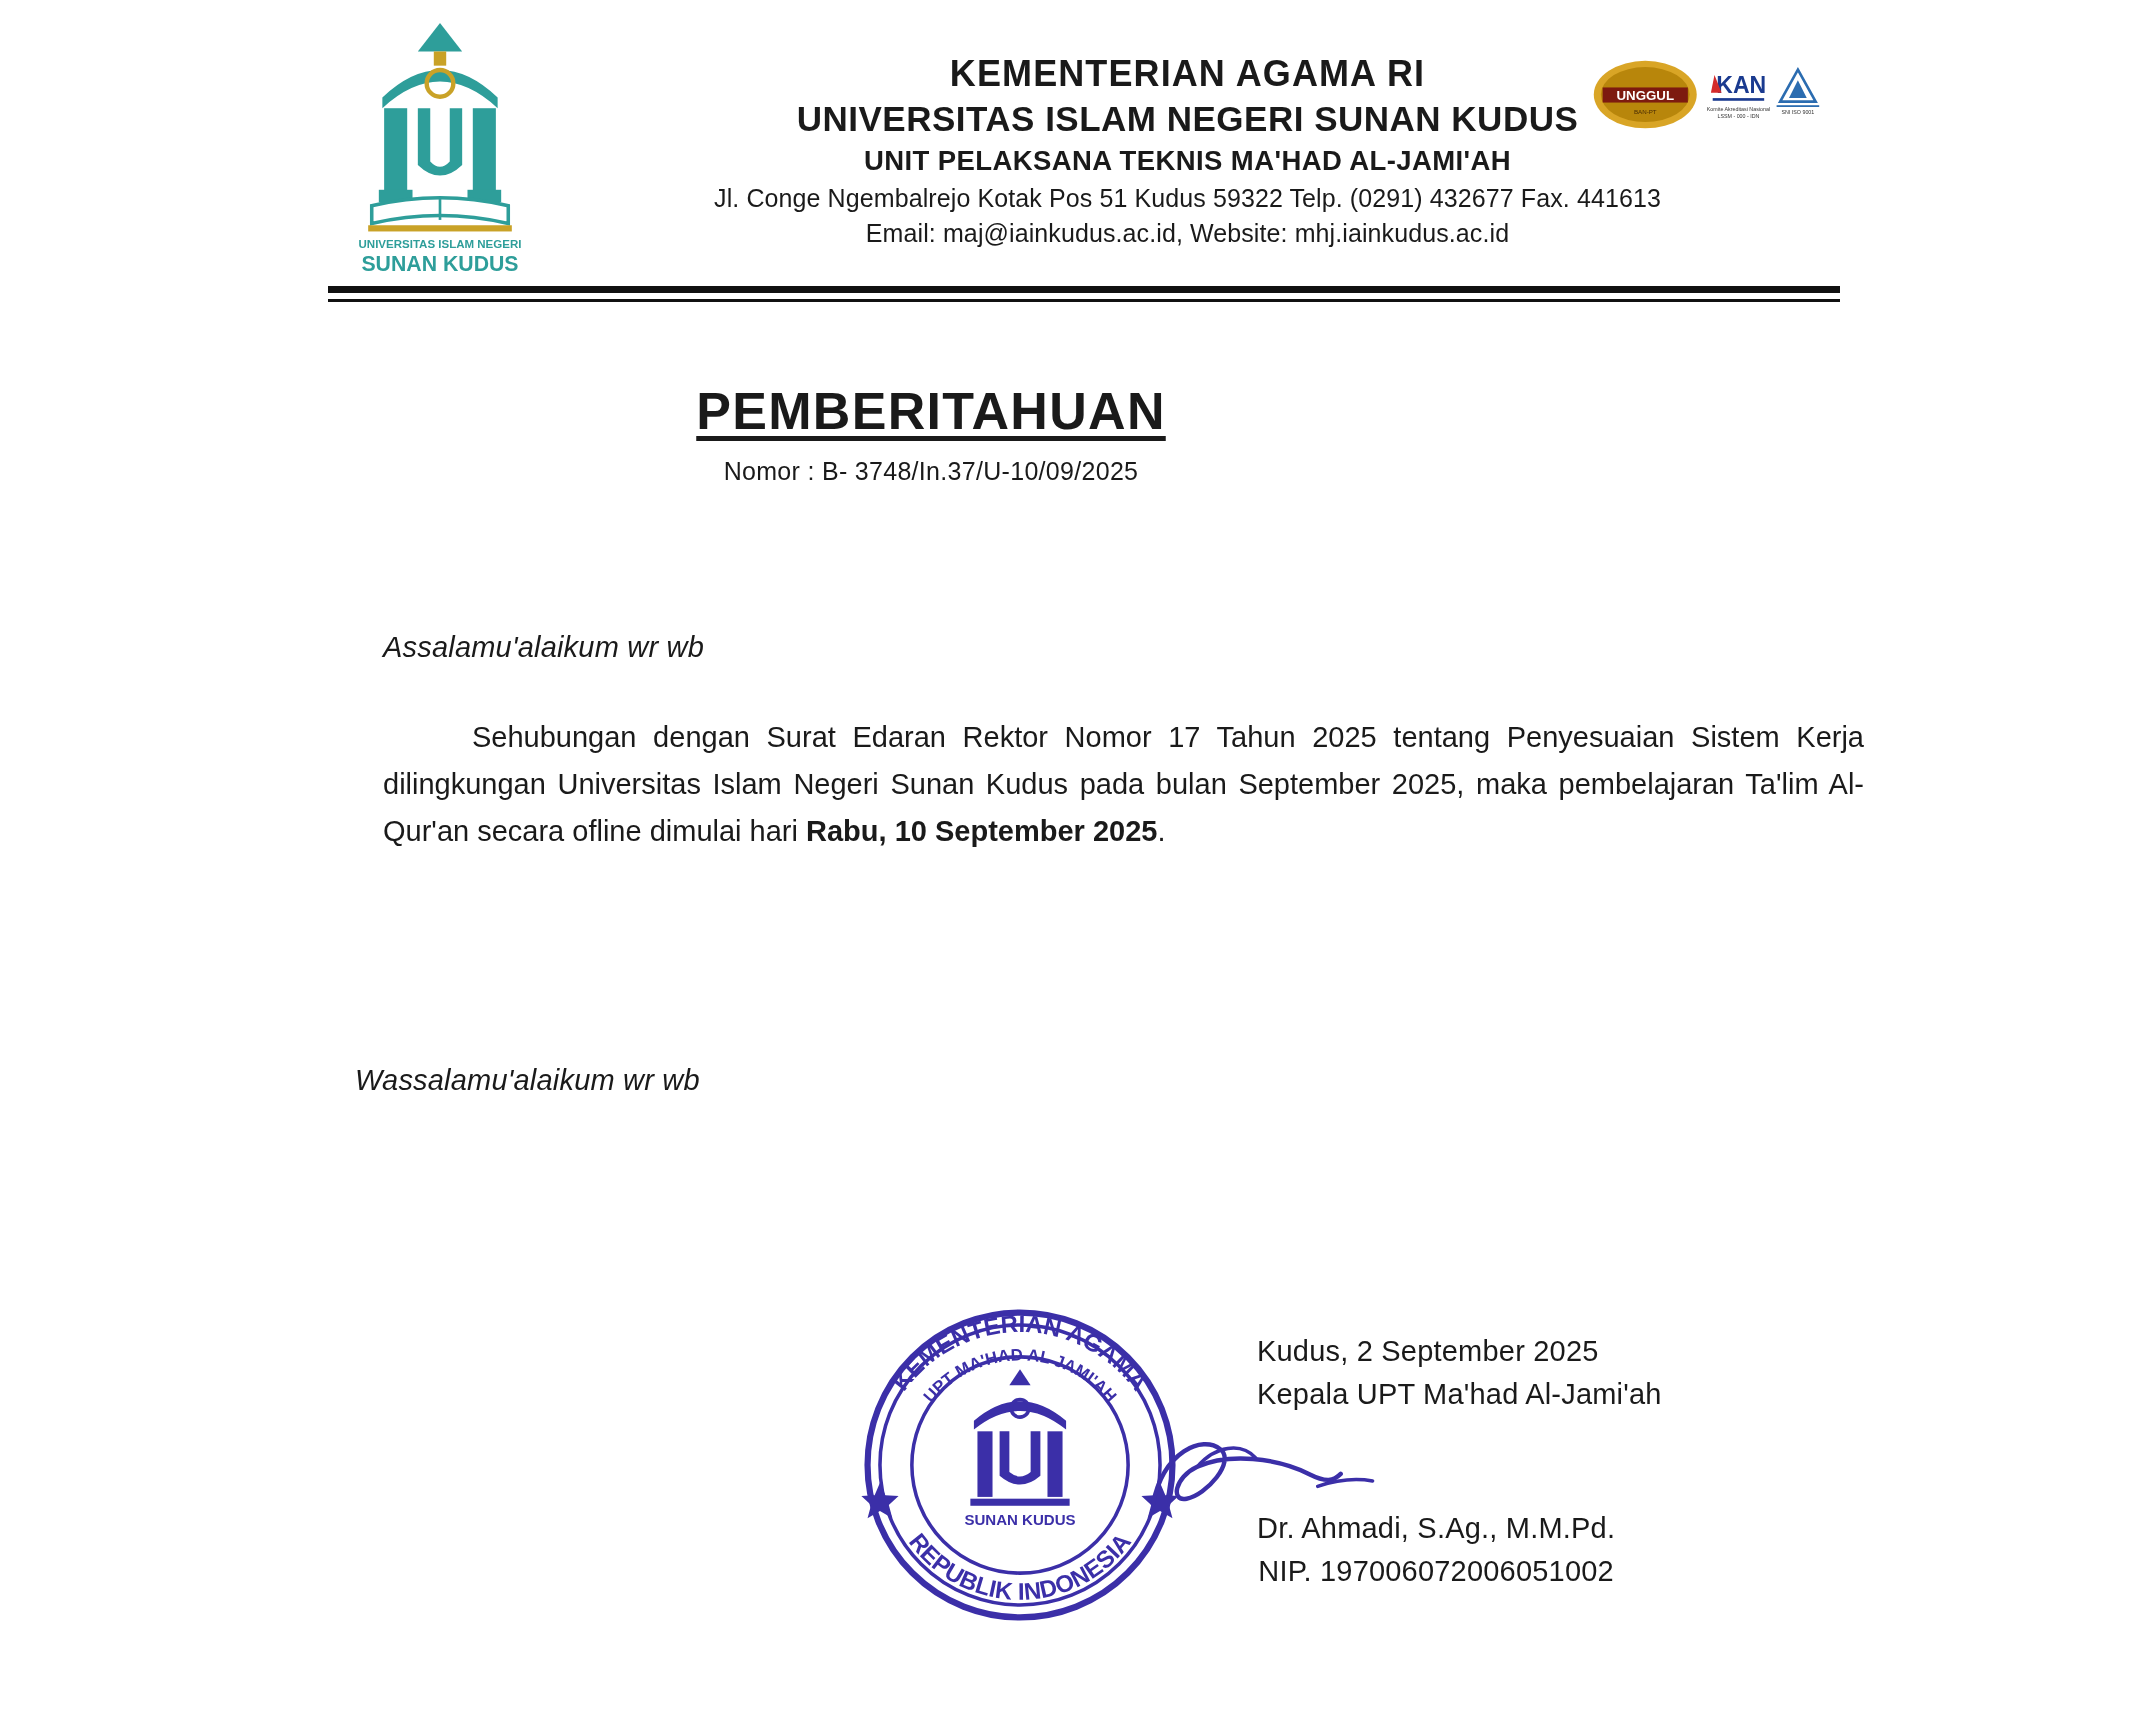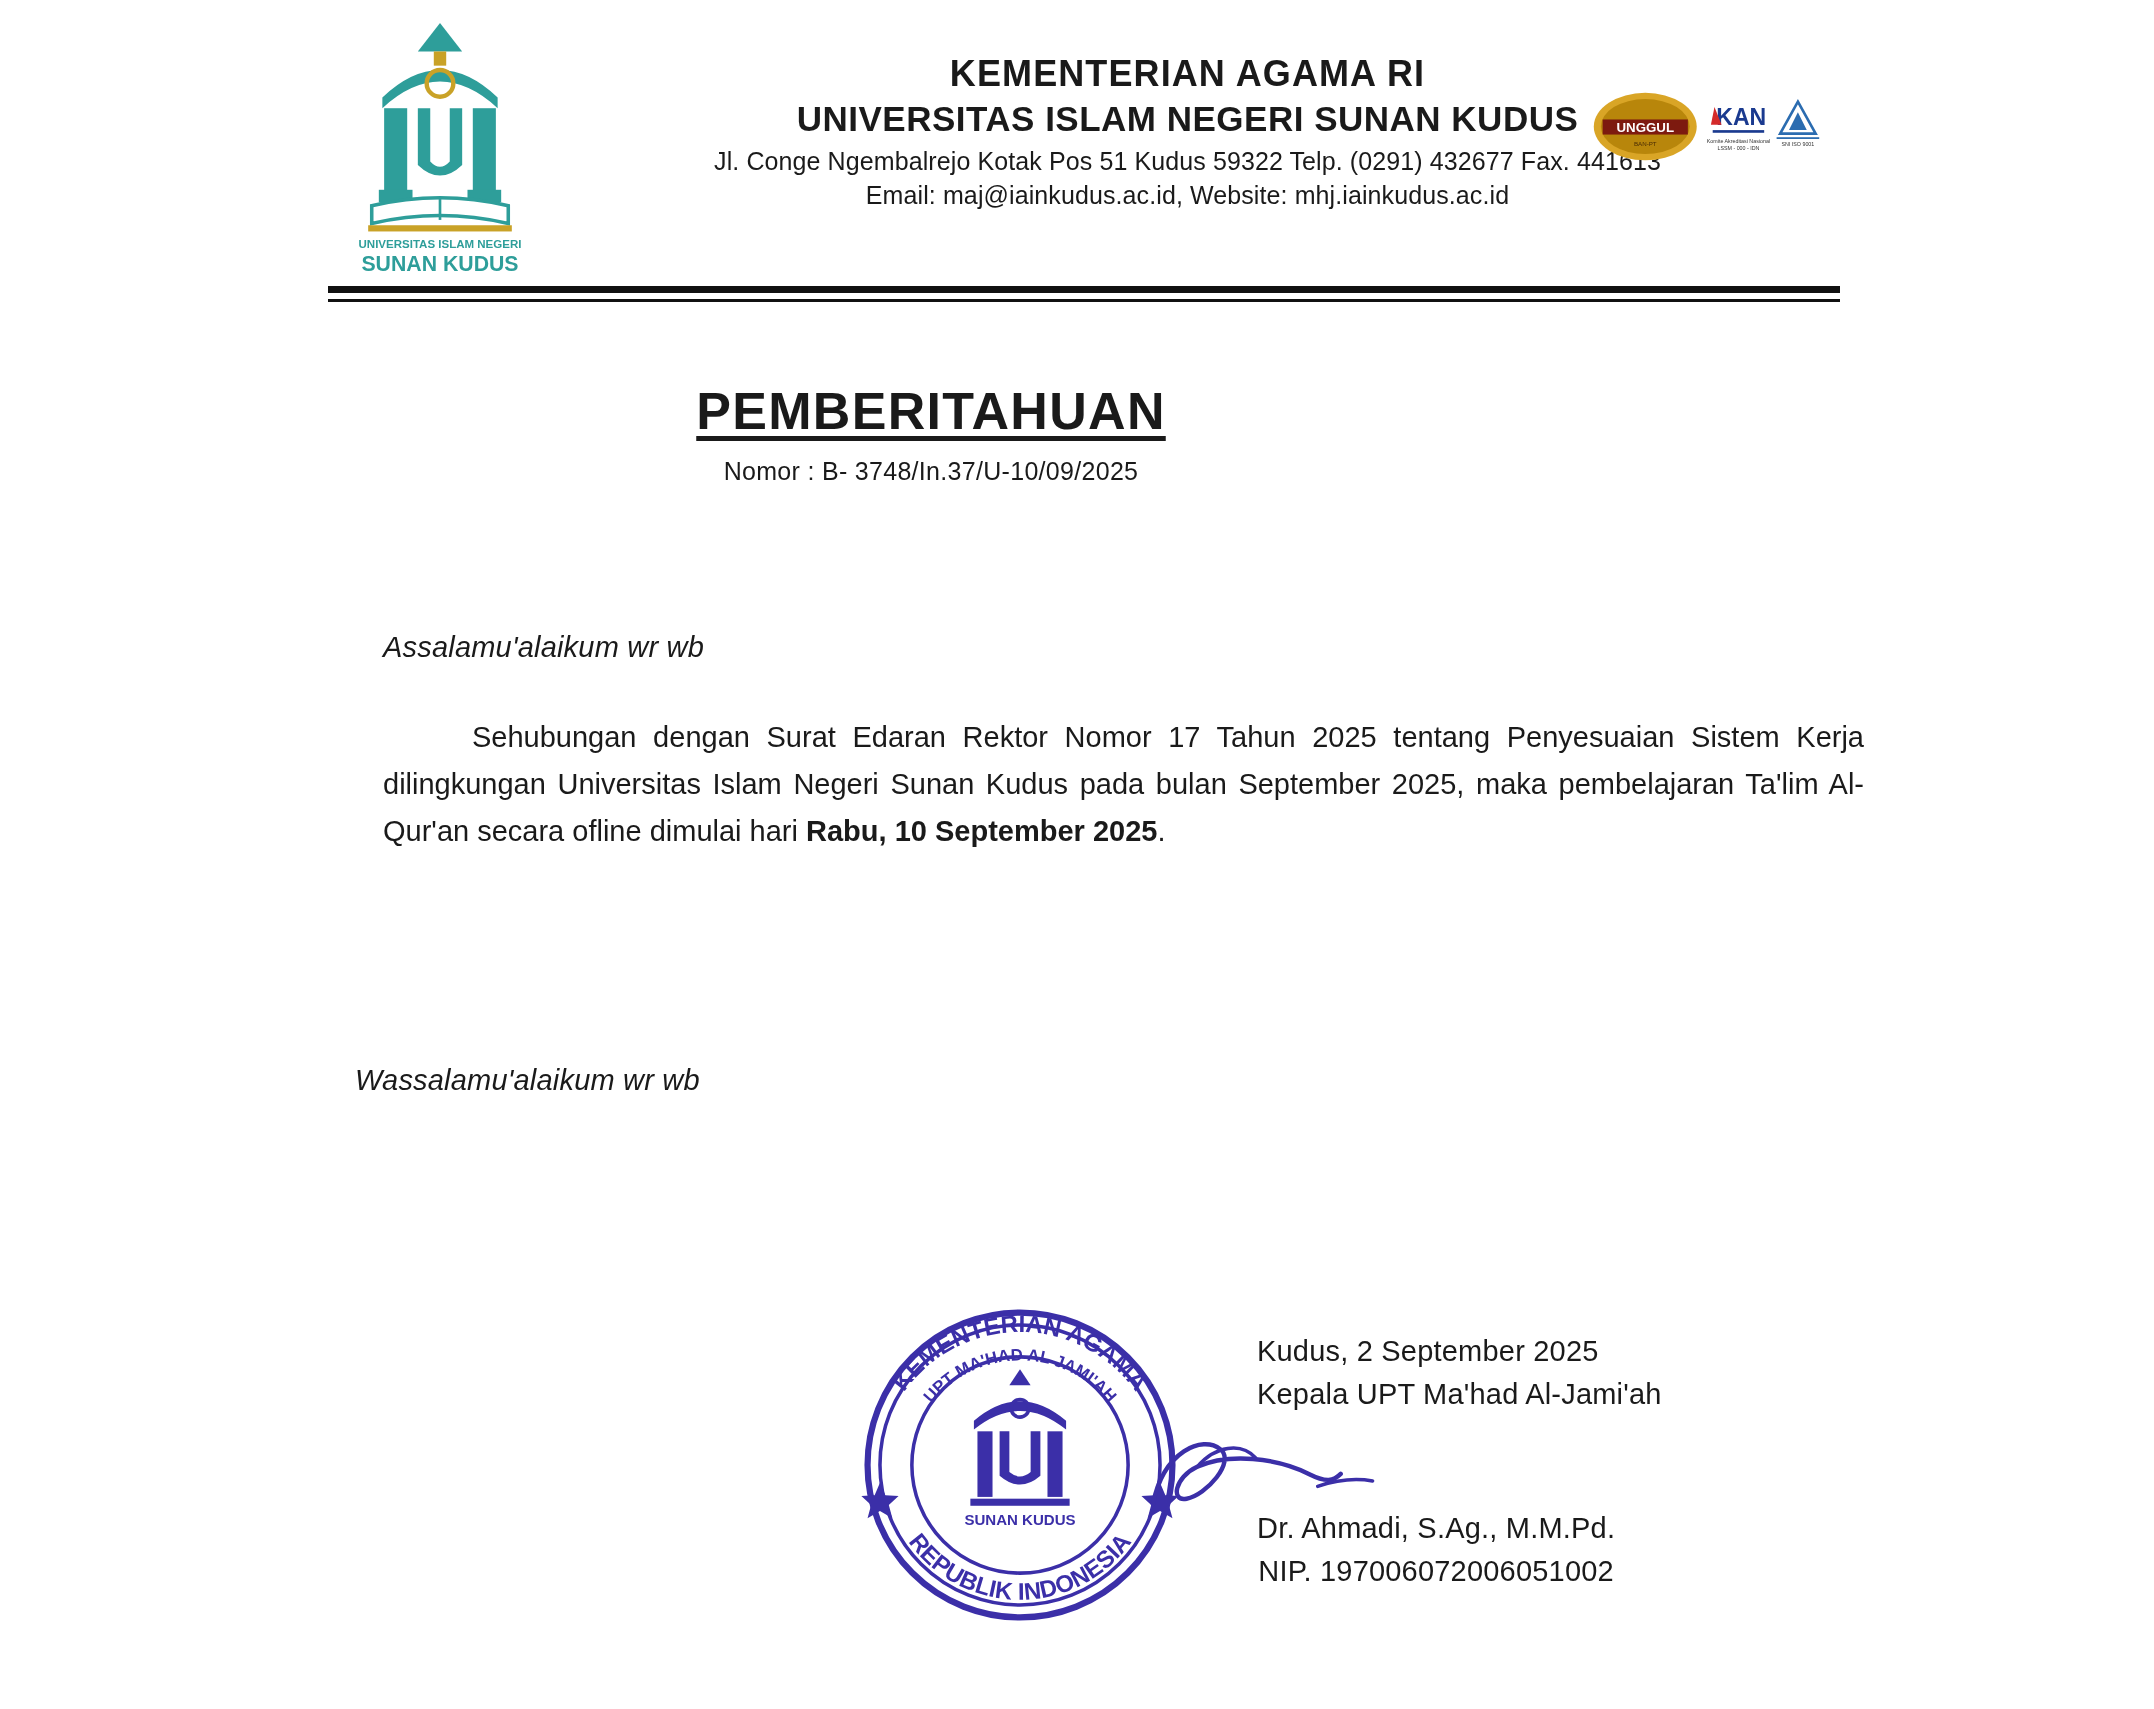--- a/index.html
+++ b/index.html
@@ -75,21 +75,21 @@
   }
   .head-line5 {
     font-size: 25px;
     margin-top: 5.3px;
     letter-spacing: 0.1px;
   }
 
   .accred-wrap {
     position: absolute;
     left: 1592px;
-    top: 91px;
+    top: 59px;
     width: 284px;
     height: 80px;
   }
 
   .rule-thick {
     position: absolute;
     left: 328px;
     top: 286px;
     width: 1512px;
     height: 7px;
@@ -226,20 +226,21 @@
         <path d="M125 206 L125 230" stroke="#2e9e9a" stroke-width="3"></path>
         <rect x="44" y="236" width="162" height="7" fill="#c9a227"></rect>
         <text x="125" y="262" font-family="'Liberation Sans', sans-serif" font-size="13" font-weight="bold" fill="#2e9e9a" text-anchor="middle">UNIVERSITAS ISLAM NEGERI</text>
         <text x="125" y="288" font-family="'Liberation Sans', sans-serif" font-size="24" font-weight="bold" fill="#2e9e9a" text-anchor="middle">SUNAN KUDUS</text>
       </svg>
     </div>
 
     <div class="head-text">
       <div class="head-line1">KEMENTERIAN AGAMA RI</div>
       <div class="head-line2">UNIVERSITAS ISLAM NEGERI SUNAN KUDUS</div>
+      <div class="head-line3">UNIT PELAKSANA TEKNIS MA'HAD AL-JAMI'AH</div>
       <div class="head-line4">Jl.  Conge Ngembalrejo Kotak Pos 51 Kudus 59322 Telp. (0291) 432677 Fax.  441613</div>
       <div class="head-line5">Email: maj@iainkudus.ac.id, Website: mhj.iainkudus.ac.id</div>
     </div>
 
     <div class="accred-wrap">
       <svg width="284" height="80" viewBox="0 0 320 90" xmlns="http://www.w3.org/2000/svg">
 
         <ellipse cx="60" cy="40" rx="58" ry="38" fill="#d9a526"></ellipse>
         <ellipse cx="60" cy="40" rx="50" ry="31" fill="#b8860b"></ellipse>
         <rect x="12" y="32" width="96" height="17" fill="#7d1a0f"></rect>

